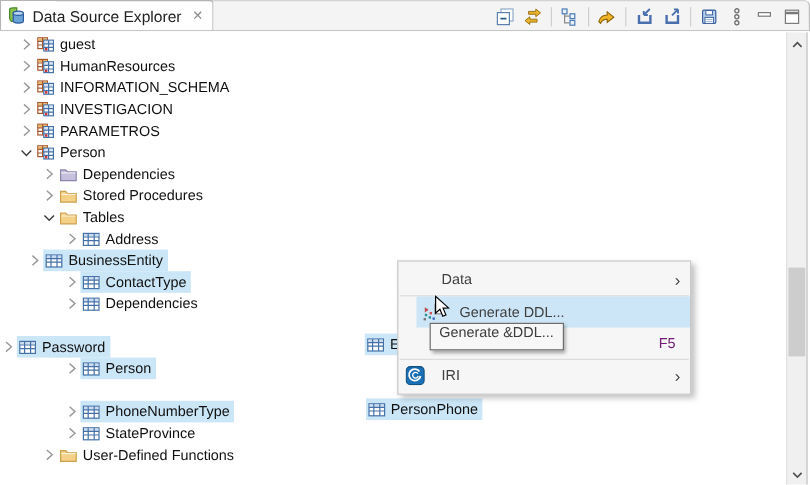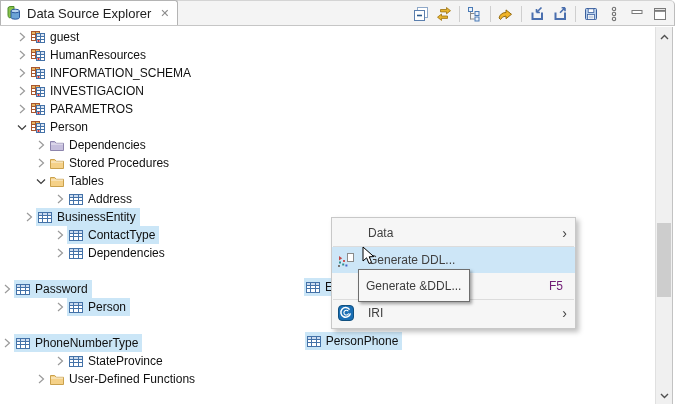--- a/index.html
+++ b/index.html
@@ -33,30 +33,30 @@
   .vscroll{position:absolute;top:27px;right:2px;bottom:0;width:18px;background:#f0f0f0;
            border-left:1px solid #e0e0e0;border-right:1px solid #c2c2c2;box-sizing:border-box;}
   .sb-btn{position:absolute;left:0;right:0;height:16px;display:flex;align-items:center;justify-content:center;}
   .sb-up{top:2px;} .sb-down{bottom:0;}
   .sb-thumb{position:absolute;left:1px;right:1px;top:196px;height:74px;background:#cdcdcd;}
 
   
   .menu{position:absolute;left:331px;top:217px;width:245px;background:#f6f6f6;
         border:1px solid #c8c8c8;box-shadow:3px 3px 5px rgba(0,0,0,.25);padding:2px 0;z-index:10;box-sizing:border-box;}
   .menu-item{height:26px;display:flex;align-items:center;padding:0 8px 0 5px;}
-  .menu-item.highlight{background:#cde6f7;}
+  .menu-item.highlight{background:#cde6f7;margin-left:15px;}
   .menu-icn{width:18px;height:16px;flex:none;display:inline-flex;align-items:center;justify-content:center;line-height:0;}
   .menu-label{margin-left:13px;color:#404040;flex:1;}
   .menu-accel{color:#701a75;margin-right:4px;}
   .menu-sub{color:#444;font-size:14px;line-height:1;}
   .menu-sep{height:1px;background:#dcdcdc;margin:0 1px;}
 
   
-  .tooltip{position:absolute;left:358px;top:269px;width:112px;height:33px;background:#f7f7f7;
-           border:1px solid #6e6e6e;box-shadow:2px 2px 3px rgba(0,0,0,.35);display:flex;align-items:center;
+  .tooltip{position:absolute;left:358px;top:269px;width:112px;height:23px;background:#f7f7f7;
+           border:1px solid #6e6e6e;box-shadow:2px 2px 3px rgba(0,0,0,.35);display:flex;
            padding-left:7px;box-sizing:border-box;z-index:20;color:#3c3c3c;}
 
   .cursor{position:absolute;left:362px;top:246px;z-index:30;line-height:0;}
 </style>
 </head>
 <body>
 
 <div id="stage">
 
   <div class="header">
@@ -467,21 +467,21 @@
           <span class="icn">
             <svg width="16" height="16" viewBox="0 0 16 16">
               <rect x="1.5" y="3.5" width="13" height="10" fill="#fff" stroke="#4472a8"></rect>
               <rect x="2" y="4" width="12" height="2" fill="#ccdcf0"></rect>
               <path d="M1.5 6.5h13M1.5 9.5h13M5.5 3.5v10M10.5 3.5v10" stroke="#4472a8" fill="none"></path>
             </svg>
           </span>
           <span class="tree-label">PersonPhone</span>
         </span>
       </div>
-      <div class="tree-row selected" style="">
+      <div class="tree-row selected" style="padding-left: 53px;">
         <span class="chev">
           <svg width="14" height="16" viewBox="0 0 14 16">
             <path d="M5 4 l4.5 4 L5 12" fill="none" stroke="#9a9a9a" stroke-width="1.2"></path>
           </svg>
         </span>
         <span class="selwrap">
           <span class="icn">
             <svg width="16" height="16" viewBox="0 0 16 16">
               <rect x="1.5" y="3.5" width="13" height="10" fill="#fff" stroke="#4472a8"></rect>
               <rect x="2" y="4" width="12" height="2" fill="#ccdcf0"></rect>

